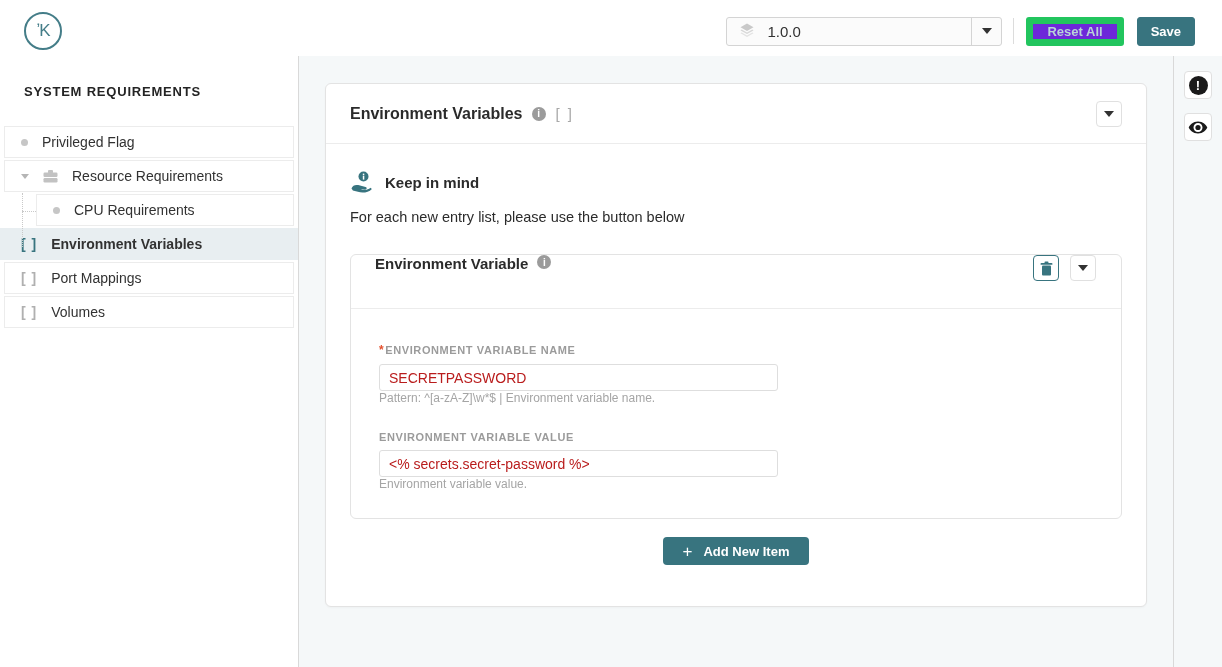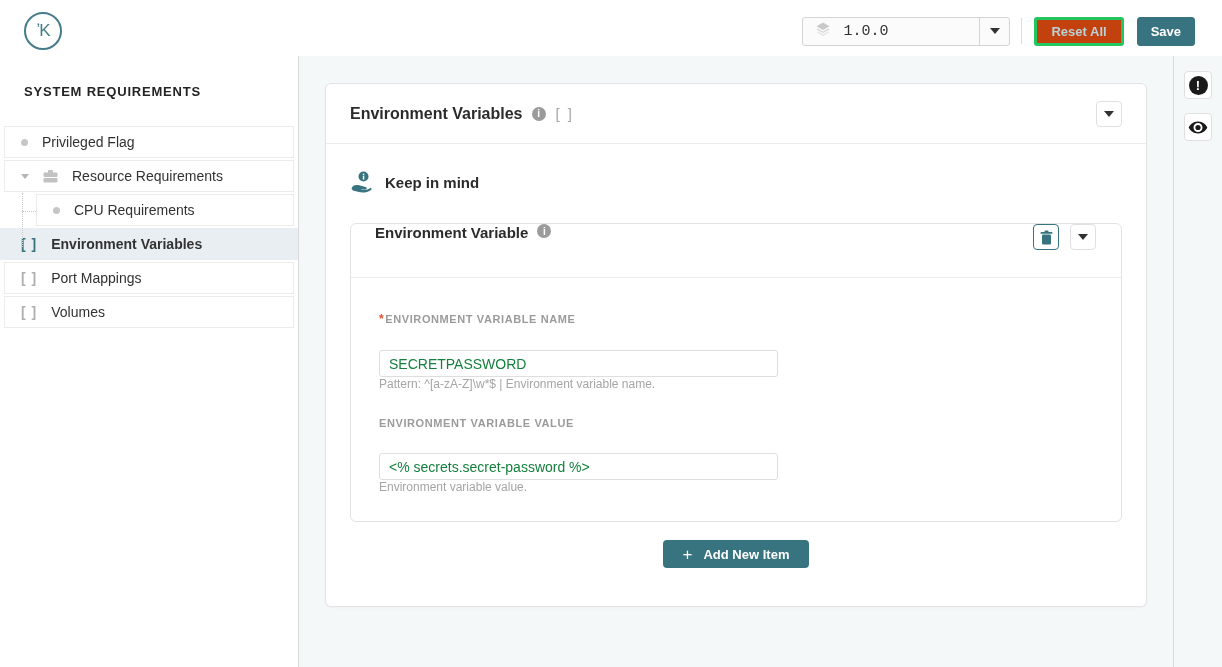--- a/index.html
+++ b/index.html
@@ -4,27 +4,27 @@
 <style>
   * { margin:0; padding:0; box-sizing:border-box; }
   html,body { width:1222px; height:667px; }
   body { font-family:"Liberation Sans", sans-serif; color:#323232; background:#fff; overflow:hidden; }
   .app { width:1222px; height:667px; display:flex; flex-direction:column; }
 
   
   .topbar { height:56px; display:flex; align-items:center; justify-content:space-between; padding:6px 27px 0 24px; flex-shrink:0; }
   .logo { width:38px; height:38px; border:2px solid #447d88; border-radius:50%; display:flex; align-items:center; justify-content:center; color:#447d88; font-size:17px; letter-spacing:-1px; }
   .top-controls { display:flex; align-items:center; }
-  .version-select { display:flex; align-items:stretch; height:29px; border:1px solid #d4d4d4; border-radius:3px; background:#fbfbfb; width:208px; cursor:pointer;font-family:Liberation Mono, monospace; }
+  .version-select { display:flex; align-items:stretch; height:29px; border:1px solid #d4d4d4; border-radius:3px; background:#fbfbfb; width:276px; cursor:pointer; }
   .version-main { flex:1; display:flex; align-items:center; gap:12px; padding:0 12px; font-size:15px; color:#323232; }
   .version-caret { width:30px; border-left:1px solid #d4d4d4; display:flex; align-items:center; justify-content:center; }
   .tri { width:0; height:0; border-left:5px solid transparent; border-right:5px solid transparent; border-top:6px solid #323232; }
   .tri-sm { width:0; height:0; border-left:4px solid transparent; border-right:4px solid transparent; border-top:5px solid #b5b5b5; }
   .vdivider { width:1px; height:26px; background:#dcdcdc; margin:0 12px 0 11px; }
-  .btn-reset { height:29px; padding:0 14px; background:#c2410c; border:3px solid #22c55e; border-radius:3px; color:#b9d2d8; font-weight:bold; font-size:13px; font-family:inherit; cursor:pointer; margin-right:13px; }
+  .btn-reset { height:29px; padding:0 14px; background:#6d28d9; border:7px solid #22c55e; border-radius:3px; color:#b9d2d8; font-weight:bold; font-size:13px; font-family:inherit; cursor:pointer; margin-right:13px; }
   .btn-save { height:29px; padding:0 13px; background:#38747f; border:1px solid #38747f; border-radius:3px; color:#fff; font-weight:bold; font-size:13px; font-family:inherit; cursor:pointer; }
 
   
   .tabbar { display:flex; gap:48px; padding-left:24px; border-bottom:1px solid #e3e3e3; flex-shrink:0; align-items:flex-end; }
   .tab { font-size:16px; color:#9b9b9b; border-bottom:4px solid transparent; padding-bottom:8px; cursor:pointer; background:none; white-space:nowrap; }
   .tab.active { color:#2b2b2b; font-weight:bold; border-bottom-color:#38747f; }
   .tab.light { color:#b3b3b3; }
 
   
   .content { display:flex; flex:1; min-height:0; }
@@ -58,21 +58,21 @@
   .hint-desc { margin-top:15px; font-size:14.5px; color:#2b2b2b; }
 
   .entry-card { margin-top:29px; border:1px solid #e3e3e3; border-radius:6px; background:#fff; }
   .entry-header { height:53px; display:flex; align-items:flex-start; padding:0 12px 0 24px; }
   .entry-title { font-size:15px; font-weight:bold; color:#2b2b2b; }
   .entry-actions { margin-left:auto; display:flex; align-items:center; gap:11px; padding-right:13px; }
   .trash-border { border:1px solid #38747f; }
   .entry-body { padding:34px 28px 27px 28px; border-top:1px solid #ececec; }
   .field-label { font-size:11px; font-weight:bold; letter-spacing:0.6px; color:#9b9b9b; }
   .req { color:#e4502e; margin-right:1px; font-size:12px; }
-  .text-input { width:399px; height:27px; border:1px solid #dedede; border-radius:3px; padding:0 9px; font-size:14px; color:#15803d; margin-top:24px; font-family:"Liberation Sans", sans-serif; background:#fff; display:block; }
+  .text-input { width:399px; height:27px; border:1px solid #dedede; border-radius:3px; padding:0 9px; font-size:14px; color:#b91c1c; margin-top:7px; font-family:"Liberation Sans", sans-serif; background:#fff; display:block; }
   .helper { font-size:12px; color:#a5a5a5; }
   .field-gap { margin-top:26px; }
 
   .add-row { display:flex; justify-content:center; margin-top:18px; }
   .btn-add { height:28px; padding:0 20px; background:#38747f; color:#fff; border:none; border-radius:4px; font-size:13px; font-weight:bold; display:flex; align-items:center; gap:11px; font-family:inherit; cursor:pointer; }
   .plus { font-size:17px; font-weight:normal; line-height:1; }
 
   
   .rightstrip { width:49px; border-left:1px solid #d9d9d9; background:#f5f8f9; padding-top:15px; display:flex; flex-direction:column; align-items:center; gap:14px; flex-shrink:0; }
   .strip-btn { width:28px; height:28px; border:1px solid #e0e0e0; border-radius:4px; background:#fff; display:flex; align-items:center; justify-content:center; cursor:pointer; }
@@ -174,20 +174,21 @@
             <span style="display:flex;">
               <svg width="23" height="23" viewBox="0 0 23 23">
                 <circle cx="13.5" cy="5.5" r="5" fill="#38747f"></circle>
                 <rect x="12.8" y="4.6" width="1.5" height="4" fill="#fff"></rect>
                 <rect x="12.8" y="2.6" width="1.5" height="1.4" fill="#fff"></rect>
                 <path d="M1.5 17.5 C2.5 14.3 5.6 13.4 8.2 14.1 L15.6 16.1 C17.4 16.7 16.9 18.7 15.1 18.5 L10.6 17.9 C14 19.5 18 19 20.4 16.7 L21.9 17.9 C18.4 21.6 12.4 22.3 7.9 20.8 L2.9 19.5 Z" fill="#38747f"></path>
               </svg>
             </span>
             <span class="hint-title">Keep in mind</span>
           </div>
+          <div class="hint-desc">For each new entry list, please use the button below</div>
 
           <div class="entry-card">
             <div class="entry-header">
               <span class="entry-title">Environment Variable</span>
               <span class="info-dot">i</span>
               <div class="entry-actions">
                 <div class="icon-btn trash-border">
                   <span style="display:flex;">
                     <svg width="13" height="15" viewBox="0 0 13 15">
                         <rect x="2" y="4.4" width="9" height="10.1" rx="1" fill="#38747f"></rect>

